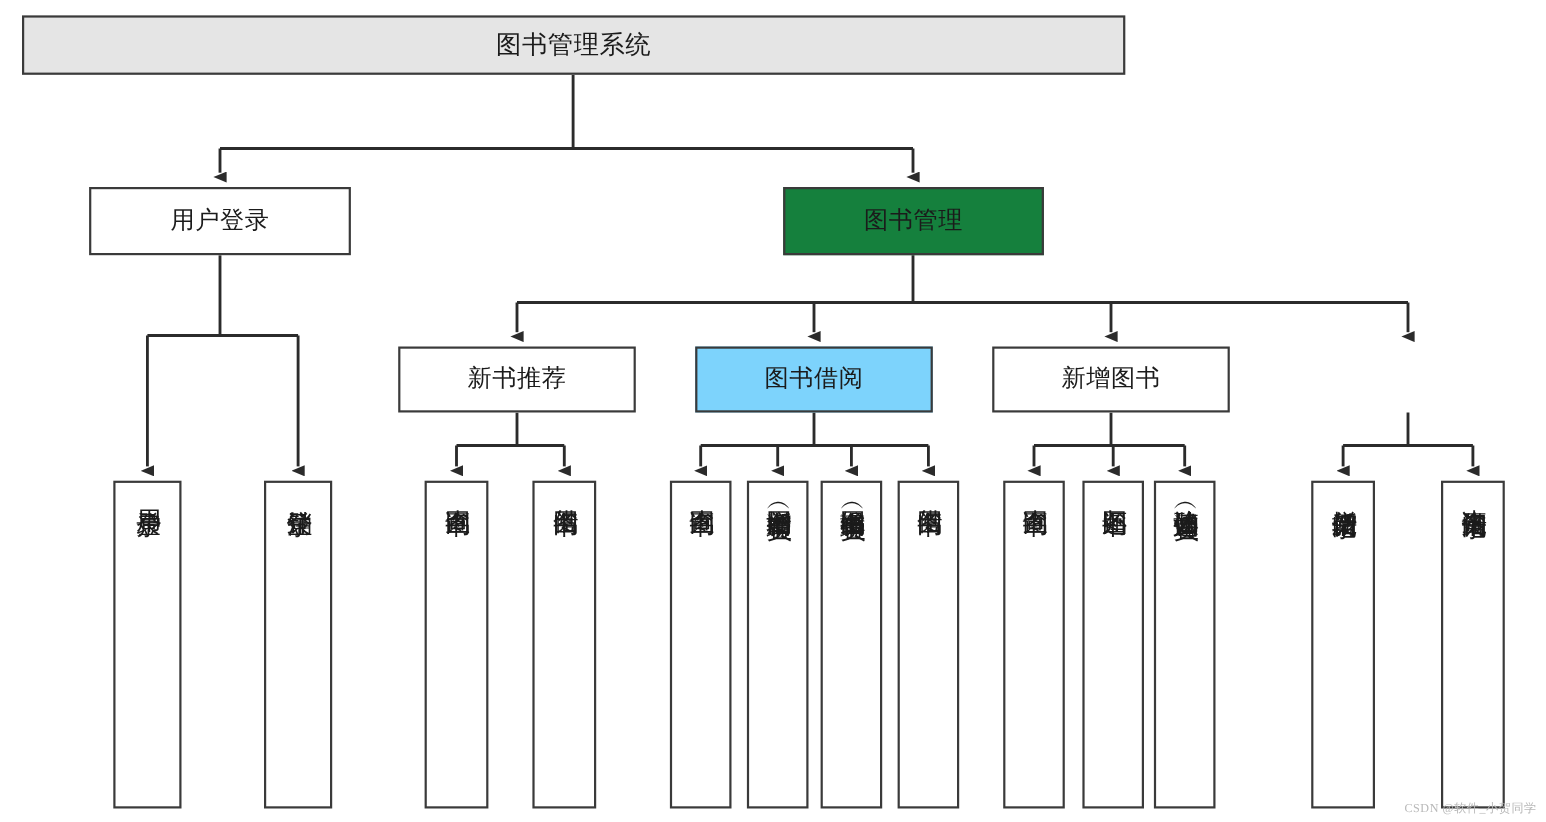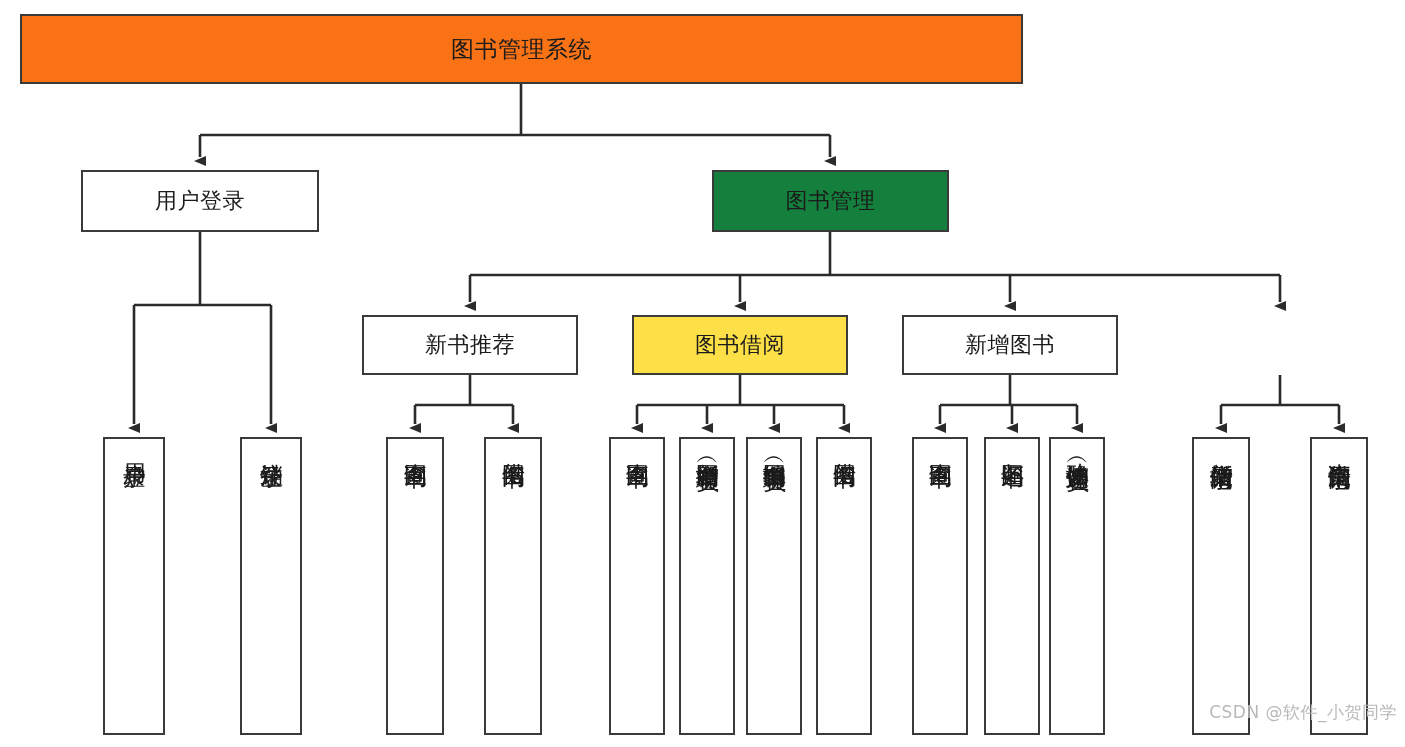--- a/index.html
+++ b/index.html
@@ -58,25 +58,26 @@
     line-height: 1.12;
     letter-spacing: 1px;
     white-space: nowrap;
   }
   .node.root .node-label-h {
     font-size: 23px;
   }
   .watermark {
     position: absolute;
     right: 8px;
-    bottom: 23px;
-    font-size: 17px;
+    bottom: 5px;
+    font-size: 11px;
     color: #b9b9b9;
     white-space: nowrap;
     letter-spacing: 0.5px;
+    font-family: Liberation Serif, serif;
   }
 </style>
 </head>
 <body>
 
 <div id="diagram-root">
 
   <svg class="edges" viewBox="0 0 1405 747" xmlns="http://www.w3.org/2000/svg">
     <defs>
       <marker id="arrow" markerWidth="10" markerHeight="12" refX="1" refY="6" orient="auto" markerUnits="userSpaceOnUse">
@@ -121,35 +122,35 @@
       <path d="M1012,405 L1012,424" marker-end="url(#arrow)"></path>
       <path d="M1077,405 L1077,424" marker-end="url(#arrow)"></path>
 
       <path d="M1280,375 L1280,405"></path>
       <path d="M1221,405 L1339,405"></path>
       <path d="M1221,405 L1221,424" marker-end="url(#arrow)"></path>
       <path d="M1339,405 L1339,424" marker-end="url(#arrow)"></path>
     </g>
   </svg>
 
-  <div class="node h root" style="left: 20px; top: 14px; width: 1003px; height: 70px; border-color: rgb(58, 58, 58); background: #f97316; color: rgb(27, 27, 27);">
+  <div class="node h root" style="left: 20px; top: 14px; width: 1003px; height: 54px; border-color: rgb(58, 58, 58); background: #e5e5e5; color: rgb(27, 27, 27);">
     <span class="node-label-h">图书管理系统</span>
   </div>
 
   <div class="node h" style="left: 81px; top: 170px; width: 238px; height: 62px; border-color: rgb(58, 58, 58); background: rgb(255, 255, 255); color: rgb(27, 27, 27);">
     <span class="node-label-h">用户登录</span>
   </div>
   <div class="node h" style="left: 712px; top: 170px; width: 237px; height: 62px; border-color: rgb(58, 58, 58); background: #15803d; color: rgb(27, 27, 27);">
     <span class="node-label-h">图书管理</span>
   </div>
 
   <div class="node h" style="left: 362px; top: 315px; width: 216px; height: 60px; border-color: rgb(58, 58, 58); background: rgb(255, 255, 255); color: rgb(27, 27, 27); text-align: right;">
     <span class="node-label-h">新书推荐</span>
   </div>
-  <div class="node h" style="left: 632px; top: 315px; width: 216px; height: 60px; border-color: rgb(58, 58, 58); background: #fde047; color: rgb(27, 27, 27);">
+  <div class="node h" style="left: 632px; top: 315px; width: 216px; height: 60px; border-color: rgb(58, 58, 58); background: #7dd3fc; color: rgb(27, 27, 27);">
     <span class="node-label-h">图书借阅</span>
   </div>
   <div class="node h" style="left: 902px; top: 315px; width: 216px; height: 60px; border-color: rgb(58, 58, 58); background: rgb(255, 255, 255); color: rgb(27, 27, 27);">
     <span class="node-label-h">新增图书</span>
   </div>
 
   <div class="node v" style="left: 103px; top: 437px; width: 62px; height: 298px; border-color: rgb(58, 58, 58); background: rgb(255, 255, 255); color: rgb(27, 27, 27);">
     <span class="node-label-v">用户登录</span>
   </div>
   <div class="node v" style="left: 240px; top: 437px; width: 62px; height: 298px; border-color: rgb(58, 58, 58); background: rgb(255, 255, 255); color: rgb(27, 27, 27);">

